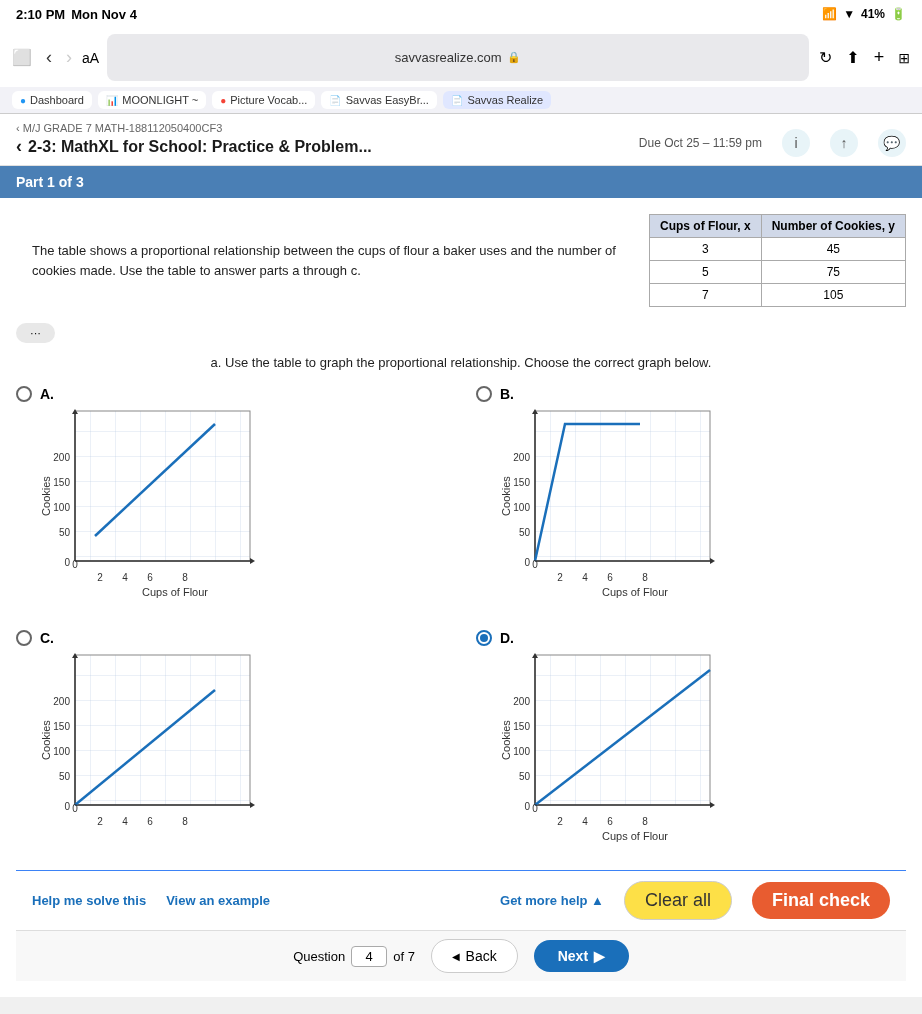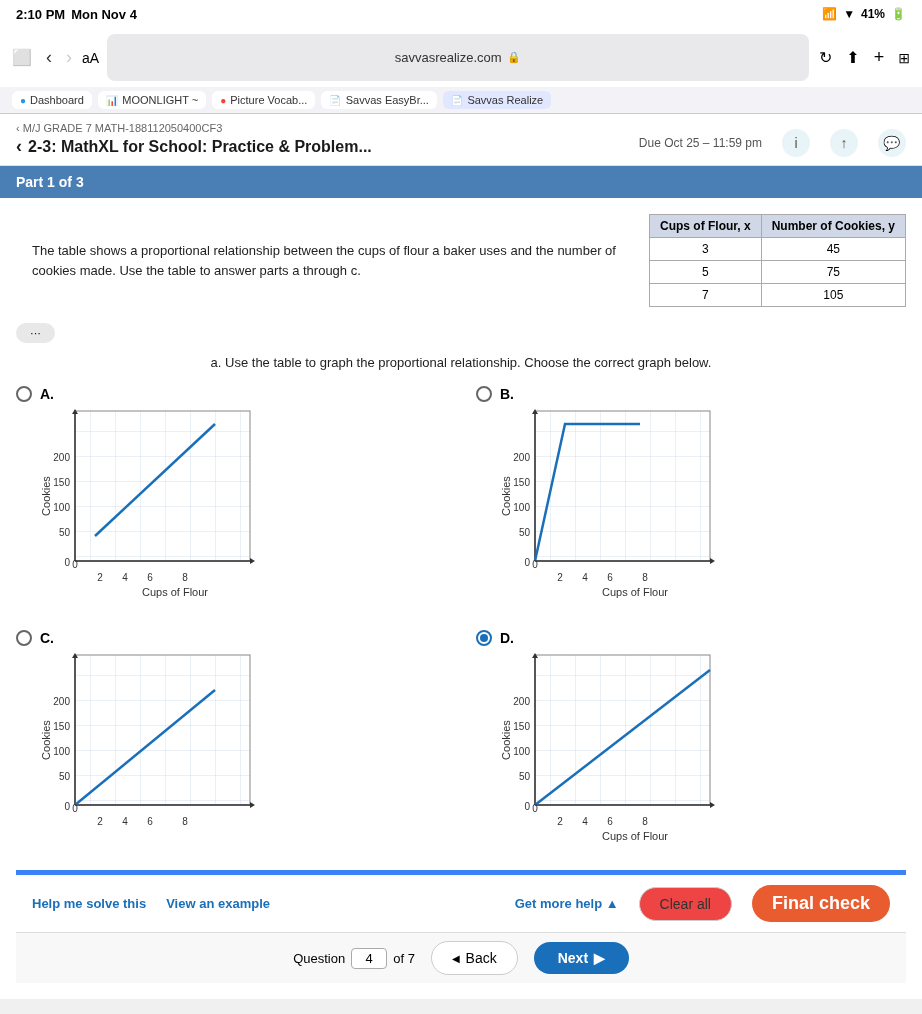--- a/index.html
+++ b/index.html
@@ -193,46 +193,46 @@
       margin-left: 24px;
       position: relative;
     }
     
     .graph-svg {
       overflow: visible;
     }
     
     .bottom-bar {
       background: white;
-      border-top: 5px solid #3b82f6;
+      border-top: 1px solid #3b82f6;
       padding: 10px 16px;
       display: flex;
       align-items: center;
       gap: 20px;
     }
     .help-link {
       color: #1a6fba;
       font-size: 13px;
       font-weight: 600;
       cursor: pointer;
       text-decoration: none;
     }
     .get-help-btn {
       color: #1a6fba;
       font-size: 13px;
       font-weight: 600;
       cursor: pointer;
       margin-left: auto;
     }
     .clear-btn {
-      background: #ef4444;
+      background: #fde047;
       border: 1px solid #ccc;
       border-radius: 20px;
       padding: 8px 20px;
-      font-size: 14px;
+      font-size: 18px;
       cursor: pointer;
       color: #333;
     }
     .final-check-btn {
       background: #e85c30;
       color: white;
       border: none;
       border-radius: 20px;
       padding: 8px 20px;
       font-size: 18px;

